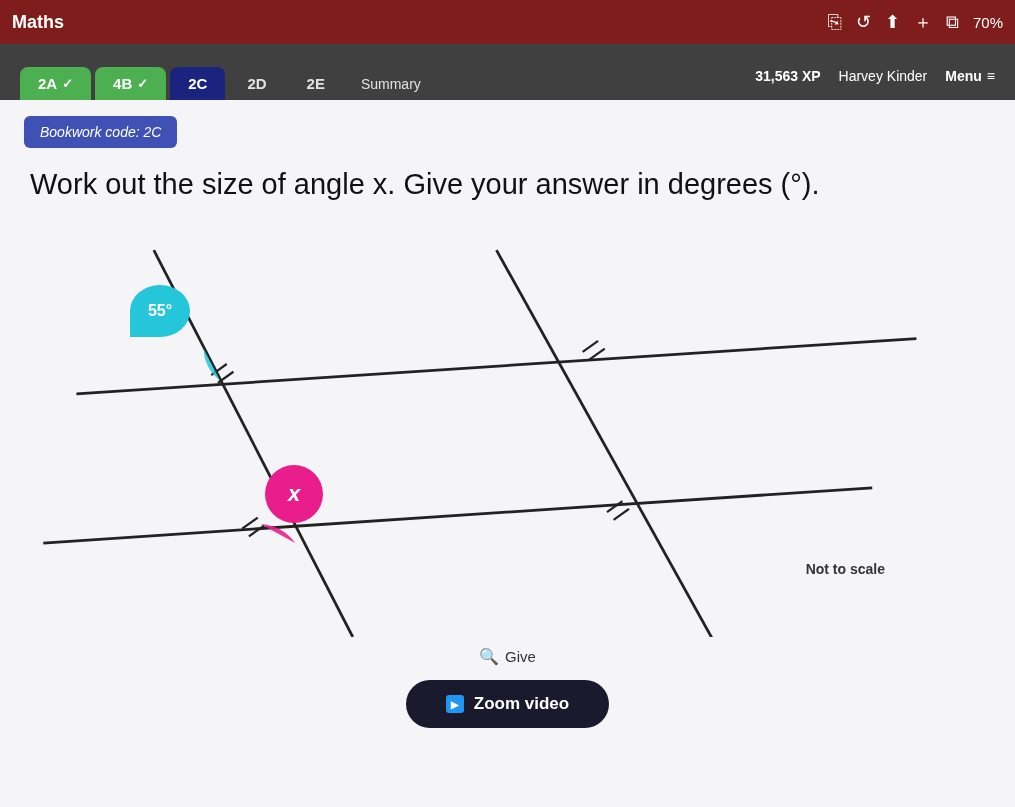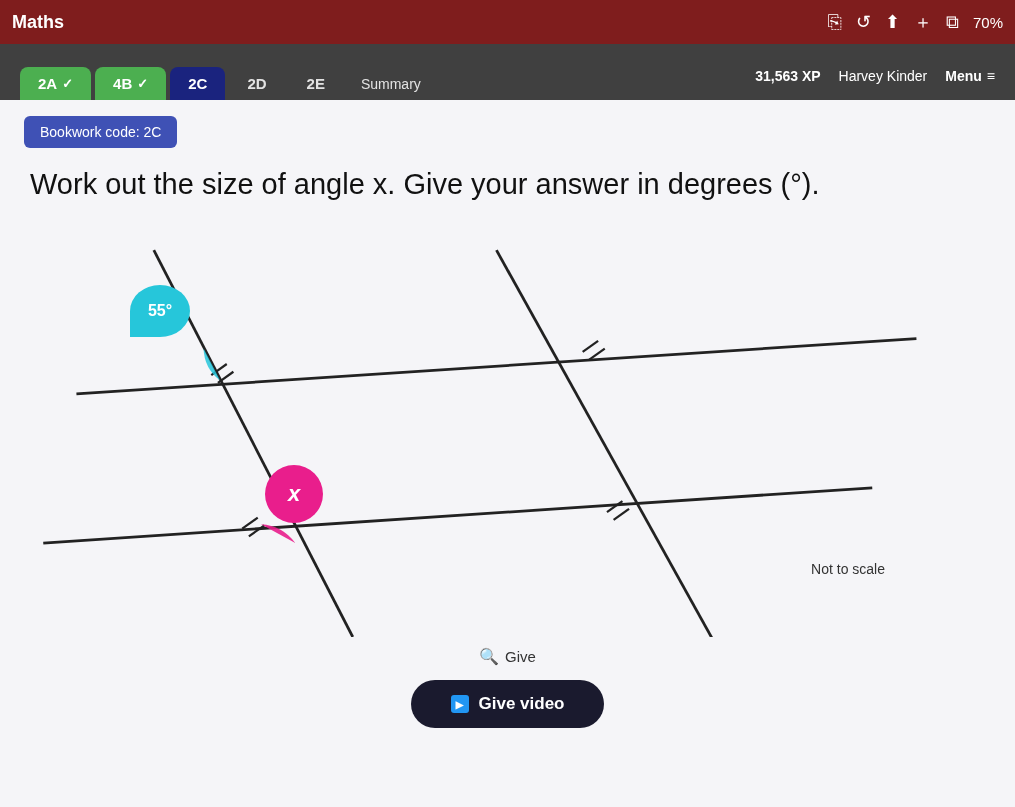--- a/index.html
+++ b/index.html
@@ -127,20 +127,21 @@
       padding: 16px 24px 10px;
       gap: 20px;
     }
     .bookwork-badge {
       background: #3f51b5;
       color: white;
       padding: 8px 16px;
       border-radius: 6px;
       font-size: 14px;
       font-weight: 500;
+      font-style: italic;
     }
     .calculator-info {
       display: flex;
       align-items: center;
       gap: 8px;
       font-size: 13px;
       color: #444;
     }
     .calc-icon {
       position: relative;
@@ -259,20 +260,21 @@
       font-style: italic;
       font-weight: bold;
     }
 
     .not-to-scale {
       position: absolute;
       bottom: 60px;
       right: 130px;
       font-size: 14px;
       color: #333;
+      font-weight: bold;
     }
   </style>
 </head>
 <body>
 
 <div class="browser-bar">
   <span class="browser-bar-title">Maths</span>
   <div class="browser-bar-right">
     <span class="browser-icon">⎘</span>
     <span class="browser-icon">↺</span>
@@ -360,16 +362,16 @@
     <div class="not-to-scale">Not to scale</div>
   </div>
 
   <div class="bottom-actions">
     <button class="zoom-btn">
       <span class="zoom-icon">🔍</span>
       <span>Give</span>
     </button>
     <button class="watch-video-btn">
       <div class="play-icon">▶</div>
-      <span>Give video</span>
+      <span>Zoom video</span>
     </button>
   </div>
 </div>
 
 </body></html>

